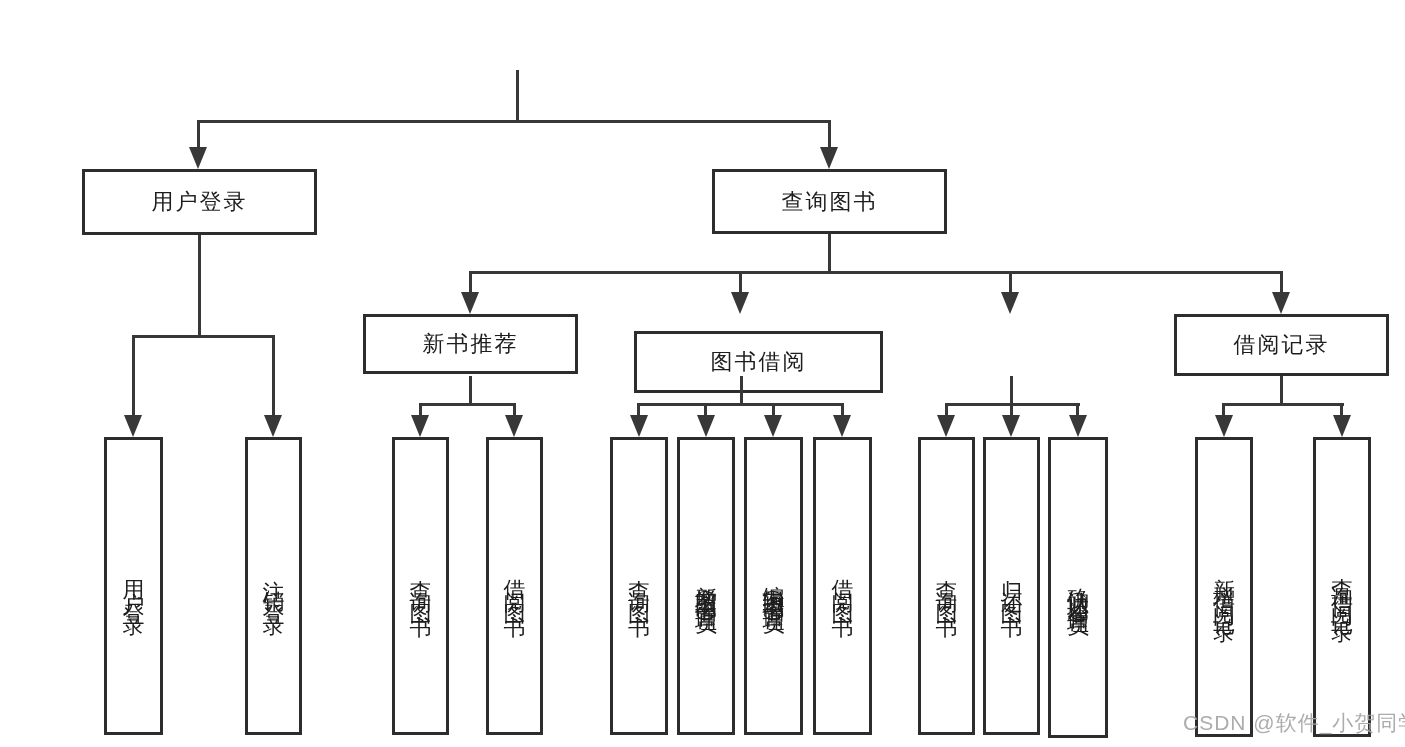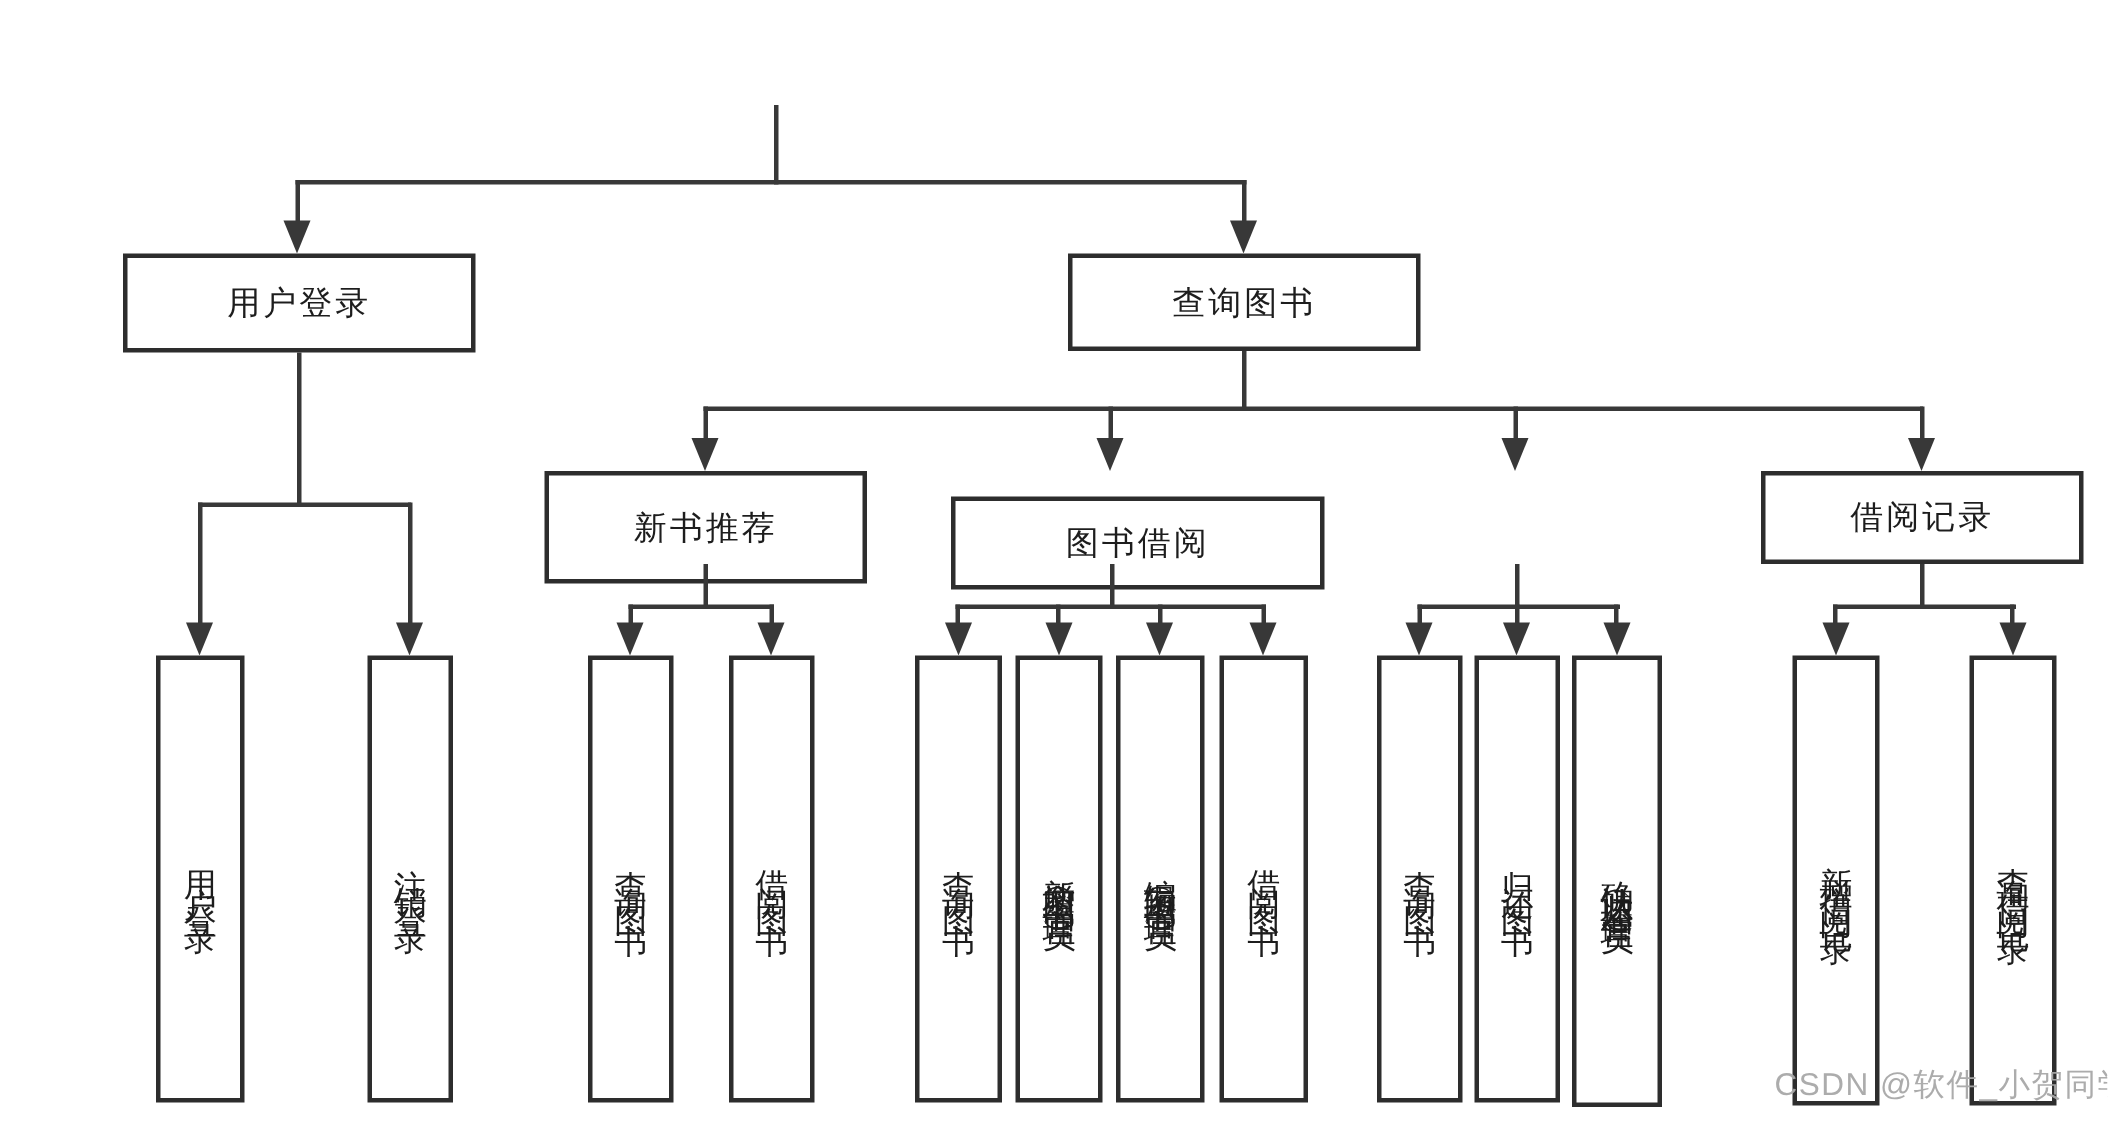--- a/index.html
+++ b/index.html
@@ -84,21 +84,21 @@
   <div class="hline" style="left:469px;top:271px;width:813px;"></div>
   <div class="vline" style="left:469px;top:271px;height:23px;"></div>
   <div class="arrowhead" style="left:461px;top:292px;"></div>
   <div class="vline" style="left:739px;top:271px;height:23px;"></div>
   <div class="arrowhead" style="left:731px;top:292px;"></div>
   <div class="vline" style="left:1009px;top:271px;height:23px;"></div>
   <div class="arrowhead" style="left:1001px;top:292px;"></div>
   <div class="vline" style="left:1280px;top:271px;height:23px;"></div>
   <div class="arrowhead" style="left:1272px;top:292px;"></div>
 
-  <div class="box" style="left:363px;top:314px;width:215px;height:75px;">
+  <div class="box" style="left:363px;top:314px;width:215px;height:60px;">
     <span>新书推荐</span>
   </div>
   <div class="box" style="left:634px;top:331px;width:249px;height:62px;">
     <span>图书借阅</span>
   </div>
   <div class="box" style="left:1174px;top:314px;width:215px;height:62px;">
     <span>借阅记录</span>
   </div>
 
   <div class="vline" style="left:469px;top:376px;height:30px;"></div>

